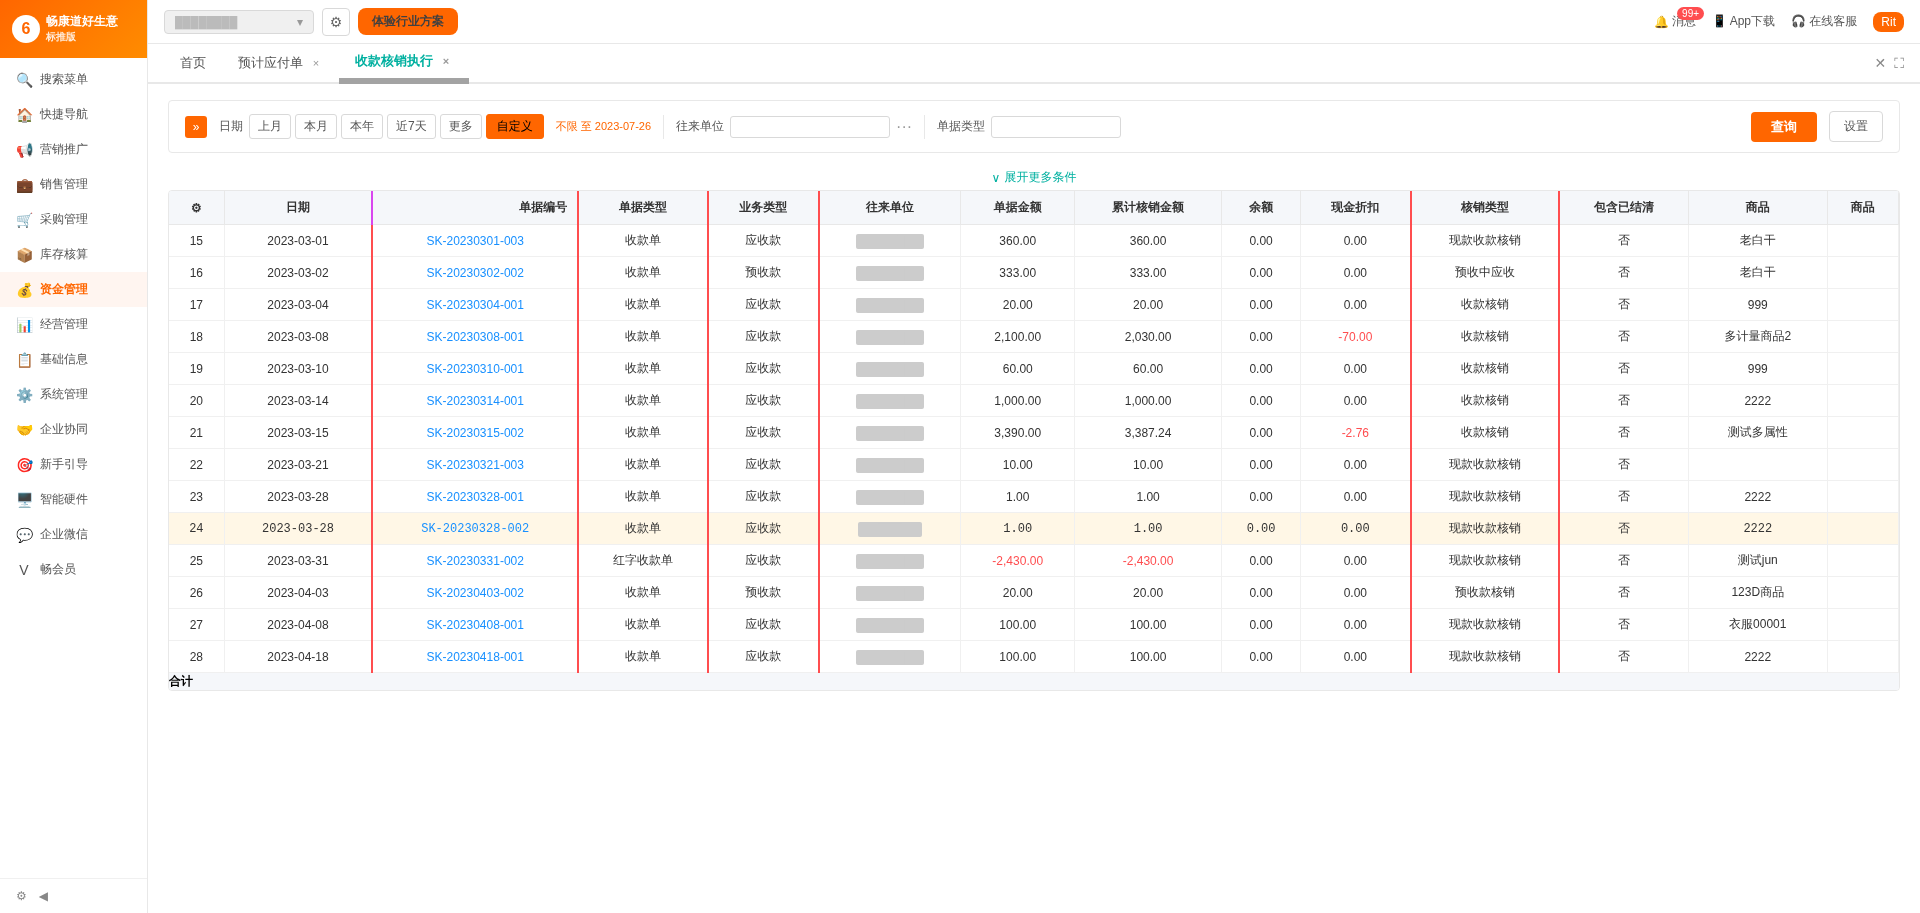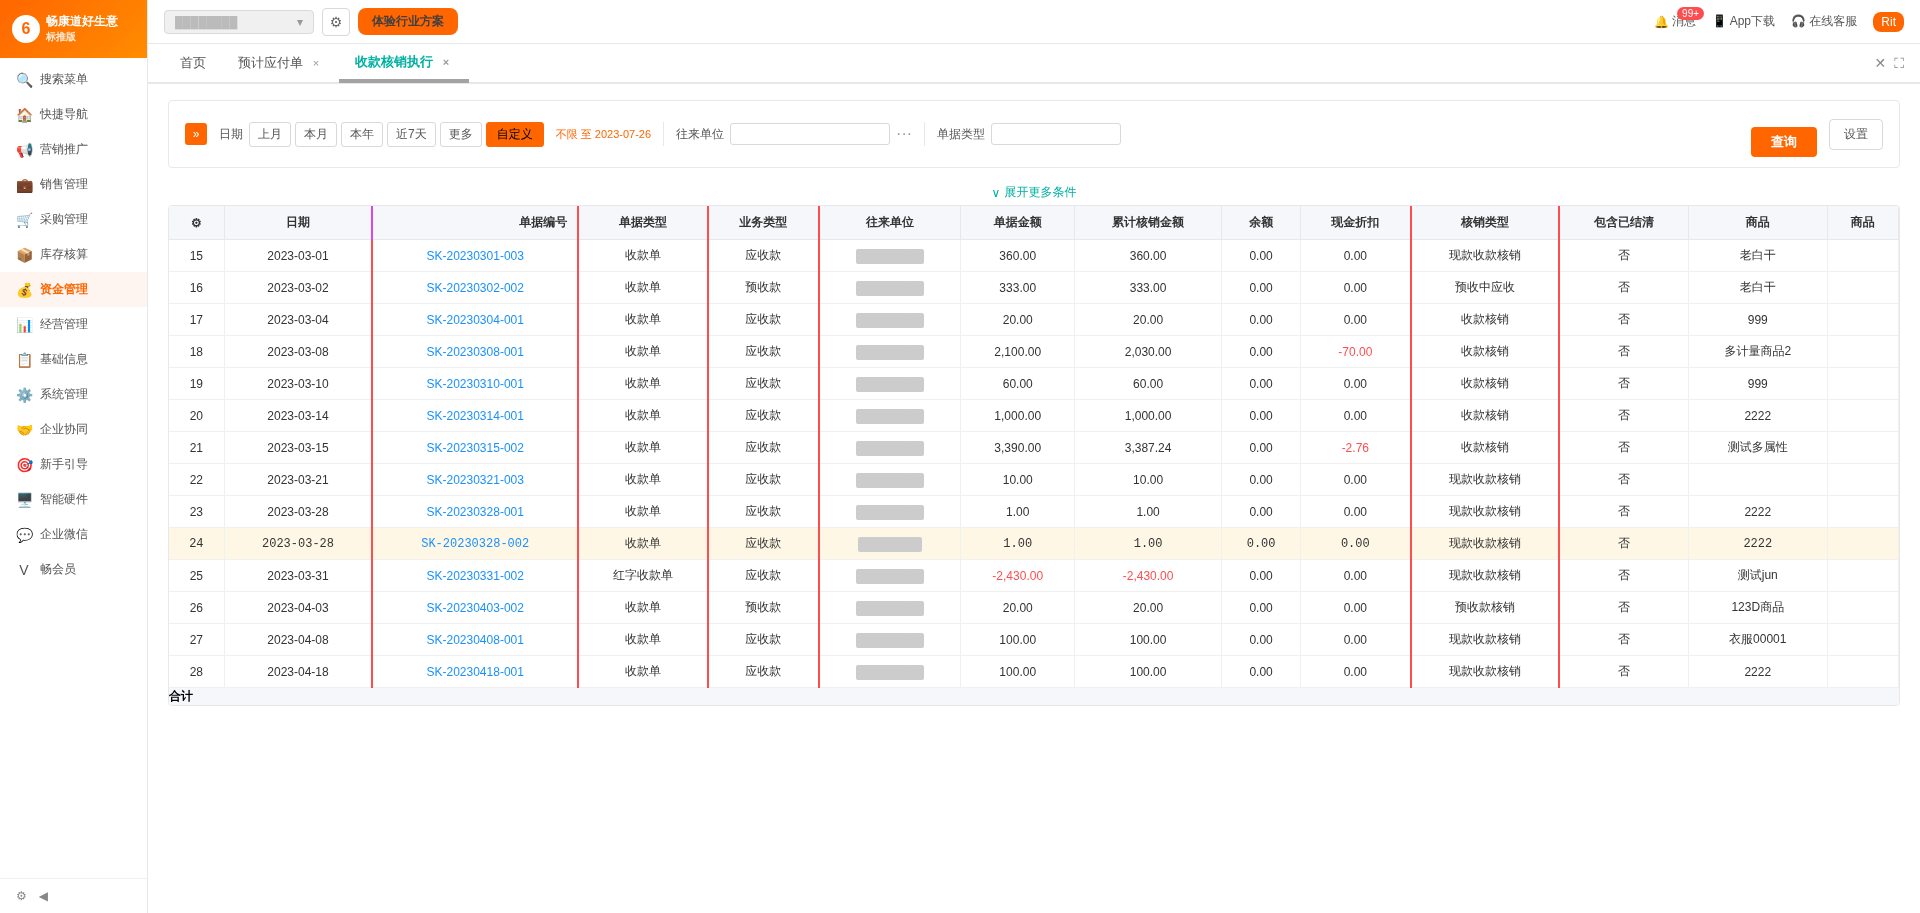--- a/index.html
+++ b/index.html
@@ -125,21 +125,21 @@
       padding: 8px 16px;
       cursor: pointer;
       font-size: 13px;
       color: #555;
       border-bottom: 2px solid transparent;
       margin-bottom: -2px;
       display: flex; align-items: center; gap: 6px;
     }
     .tab.active {
       color: #00b0a0;
-      border-bottom: 4px solid #a3a3a3;
+      border-bottom: 6px solid #a3a3a3;
       font-weight: bold;
     }
     .tab .tab-close {
       font-size: 11px; color: #999; cursor: pointer;
       width: 14px; height: 14px;
       display: flex; align-items: center; justify-content: center;
       border-radius: 50%;
     }
     .tabs-spacer { flex: 1; }
     .tabs-actions { display: flex; gap: 8px; align-items: center; }
@@ -255,21 +255,20 @@
     .filter-spacer { flex: 1; }
     .btn-query {
       background: #ff6600;
       color: white;
       border: none;
       border-radius: 4px;
       padding: 6px 20px;
       font-size: 13px;
       cursor: pointer;
       font-weight: bold;
-      margin-top: 16px;
     }
     .btn-settings {
       background: #fff;
       border: 1px solid #d9d9d9;
       border-radius: 4px;
       padding: 6px 14px;
       font-size: 12px;
       cursor: pointer;
       color: #555;
     }

